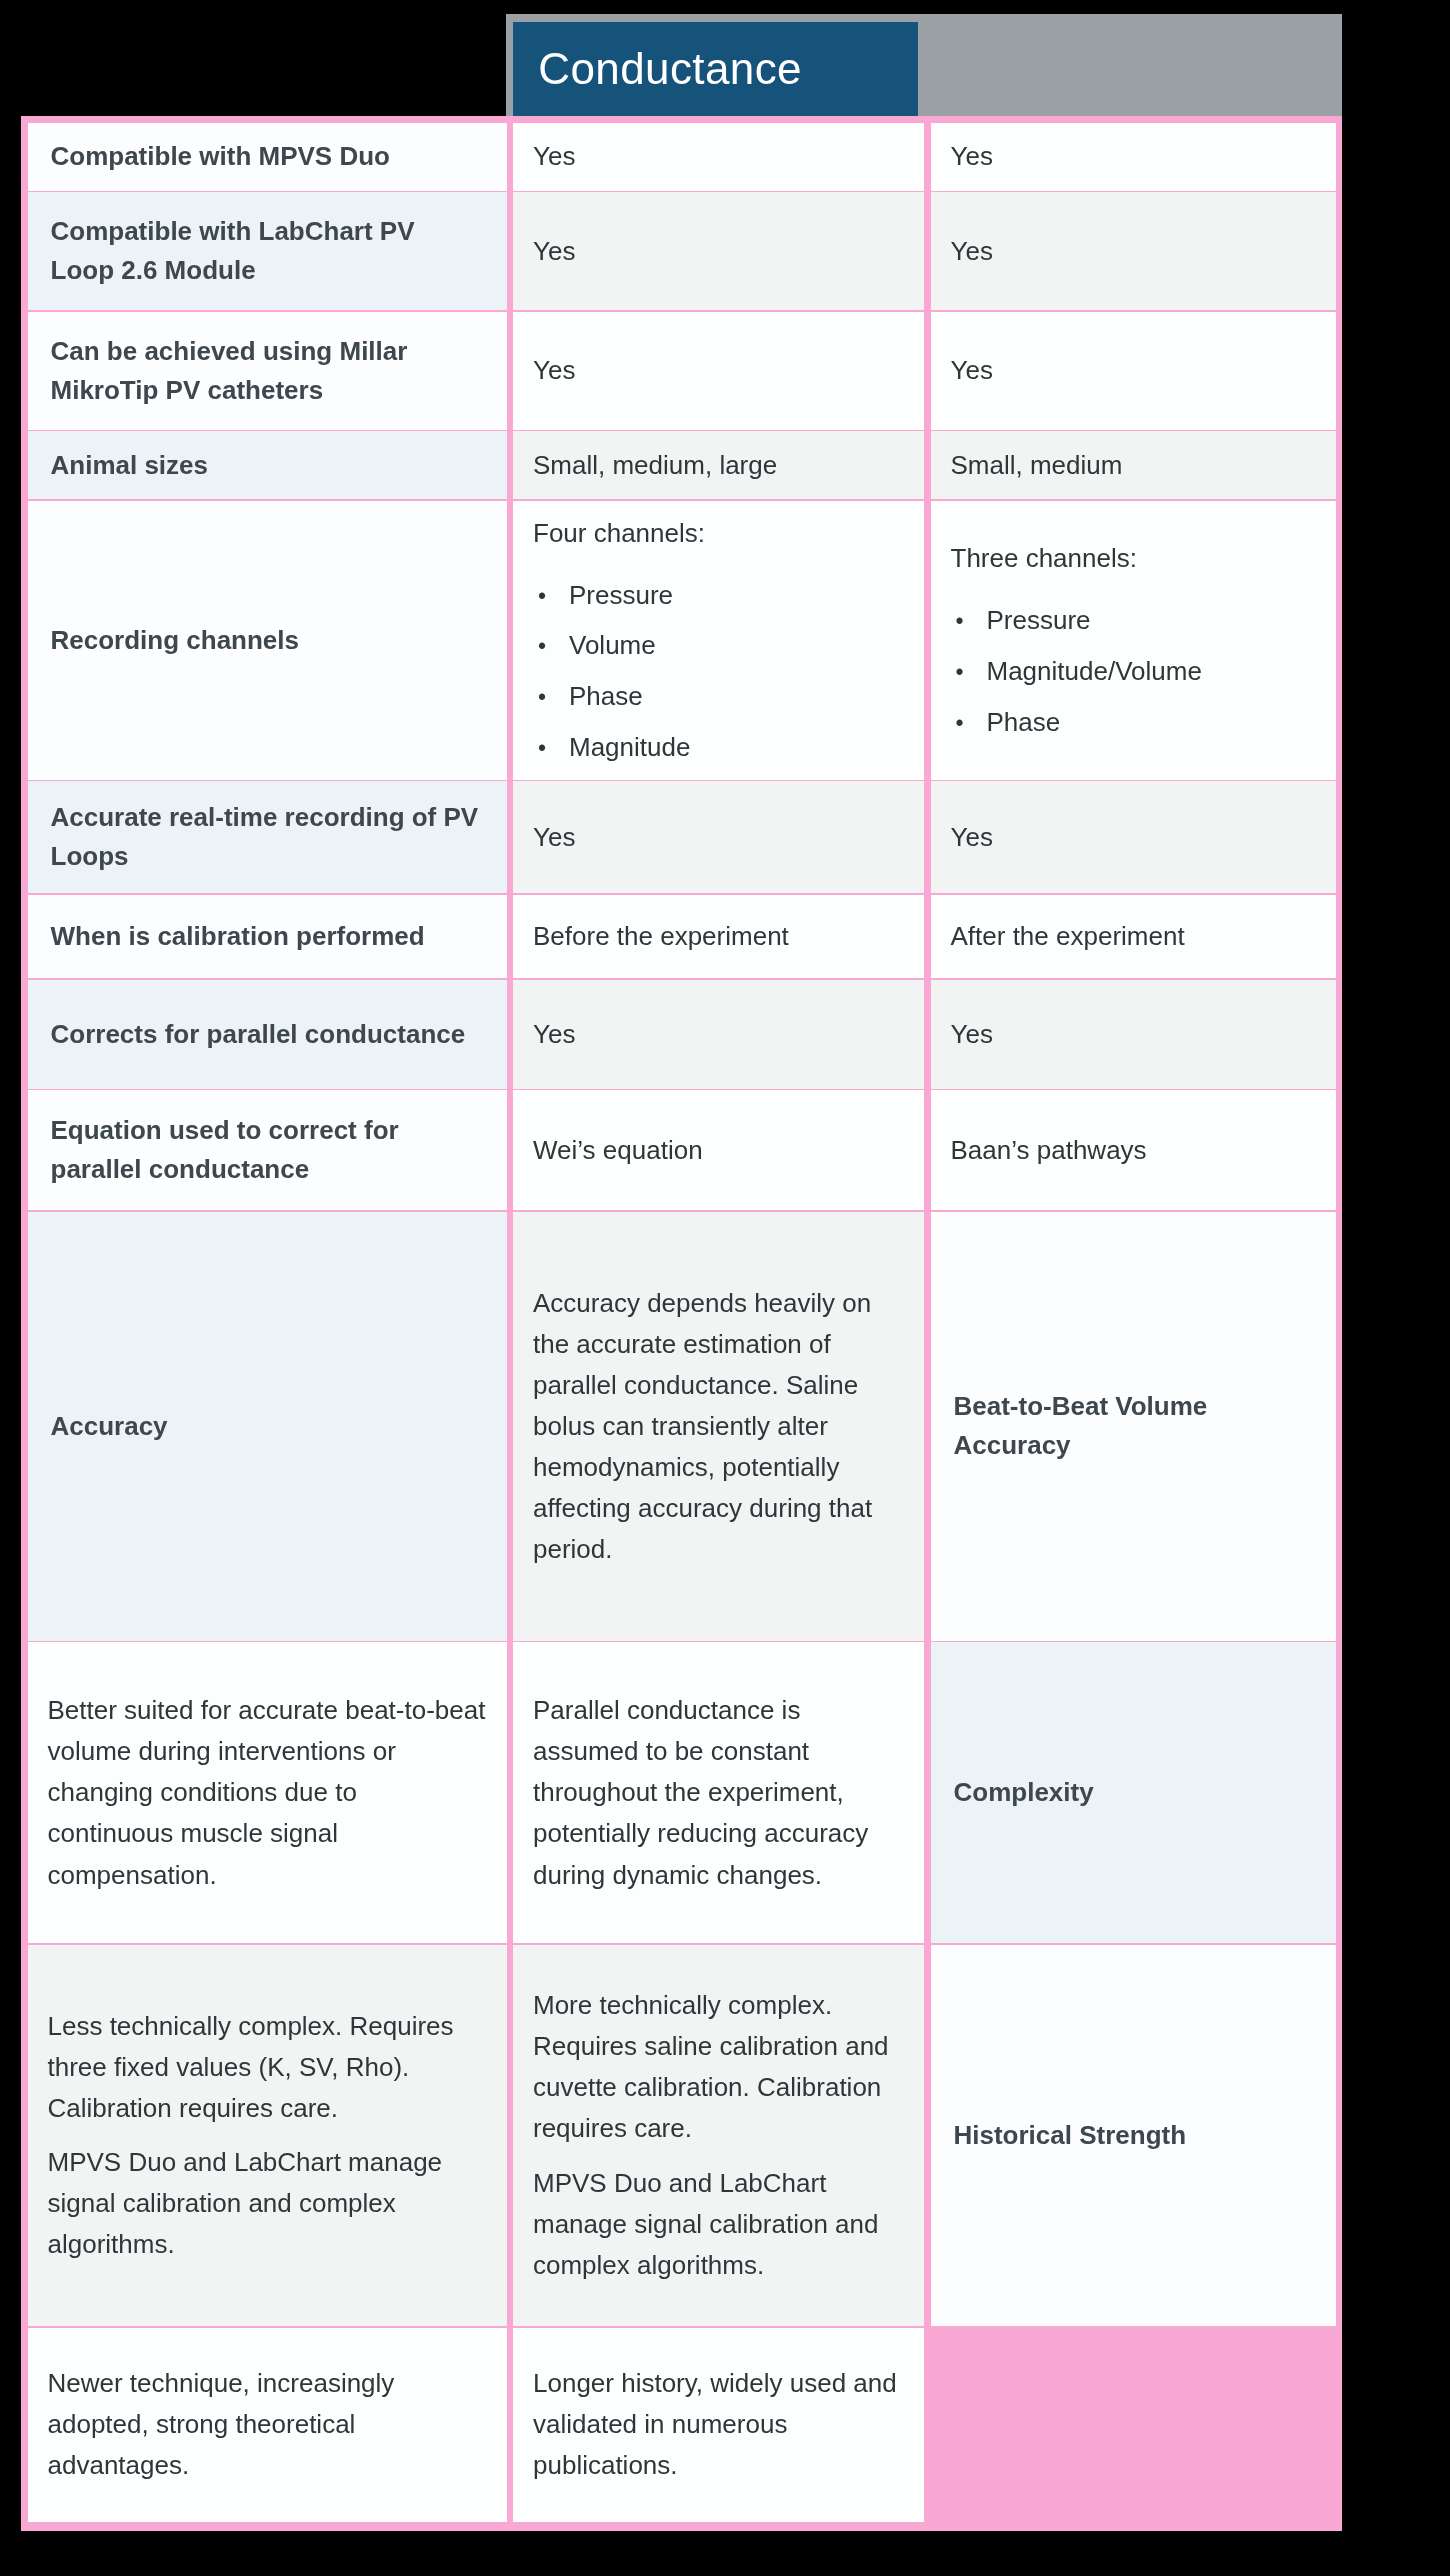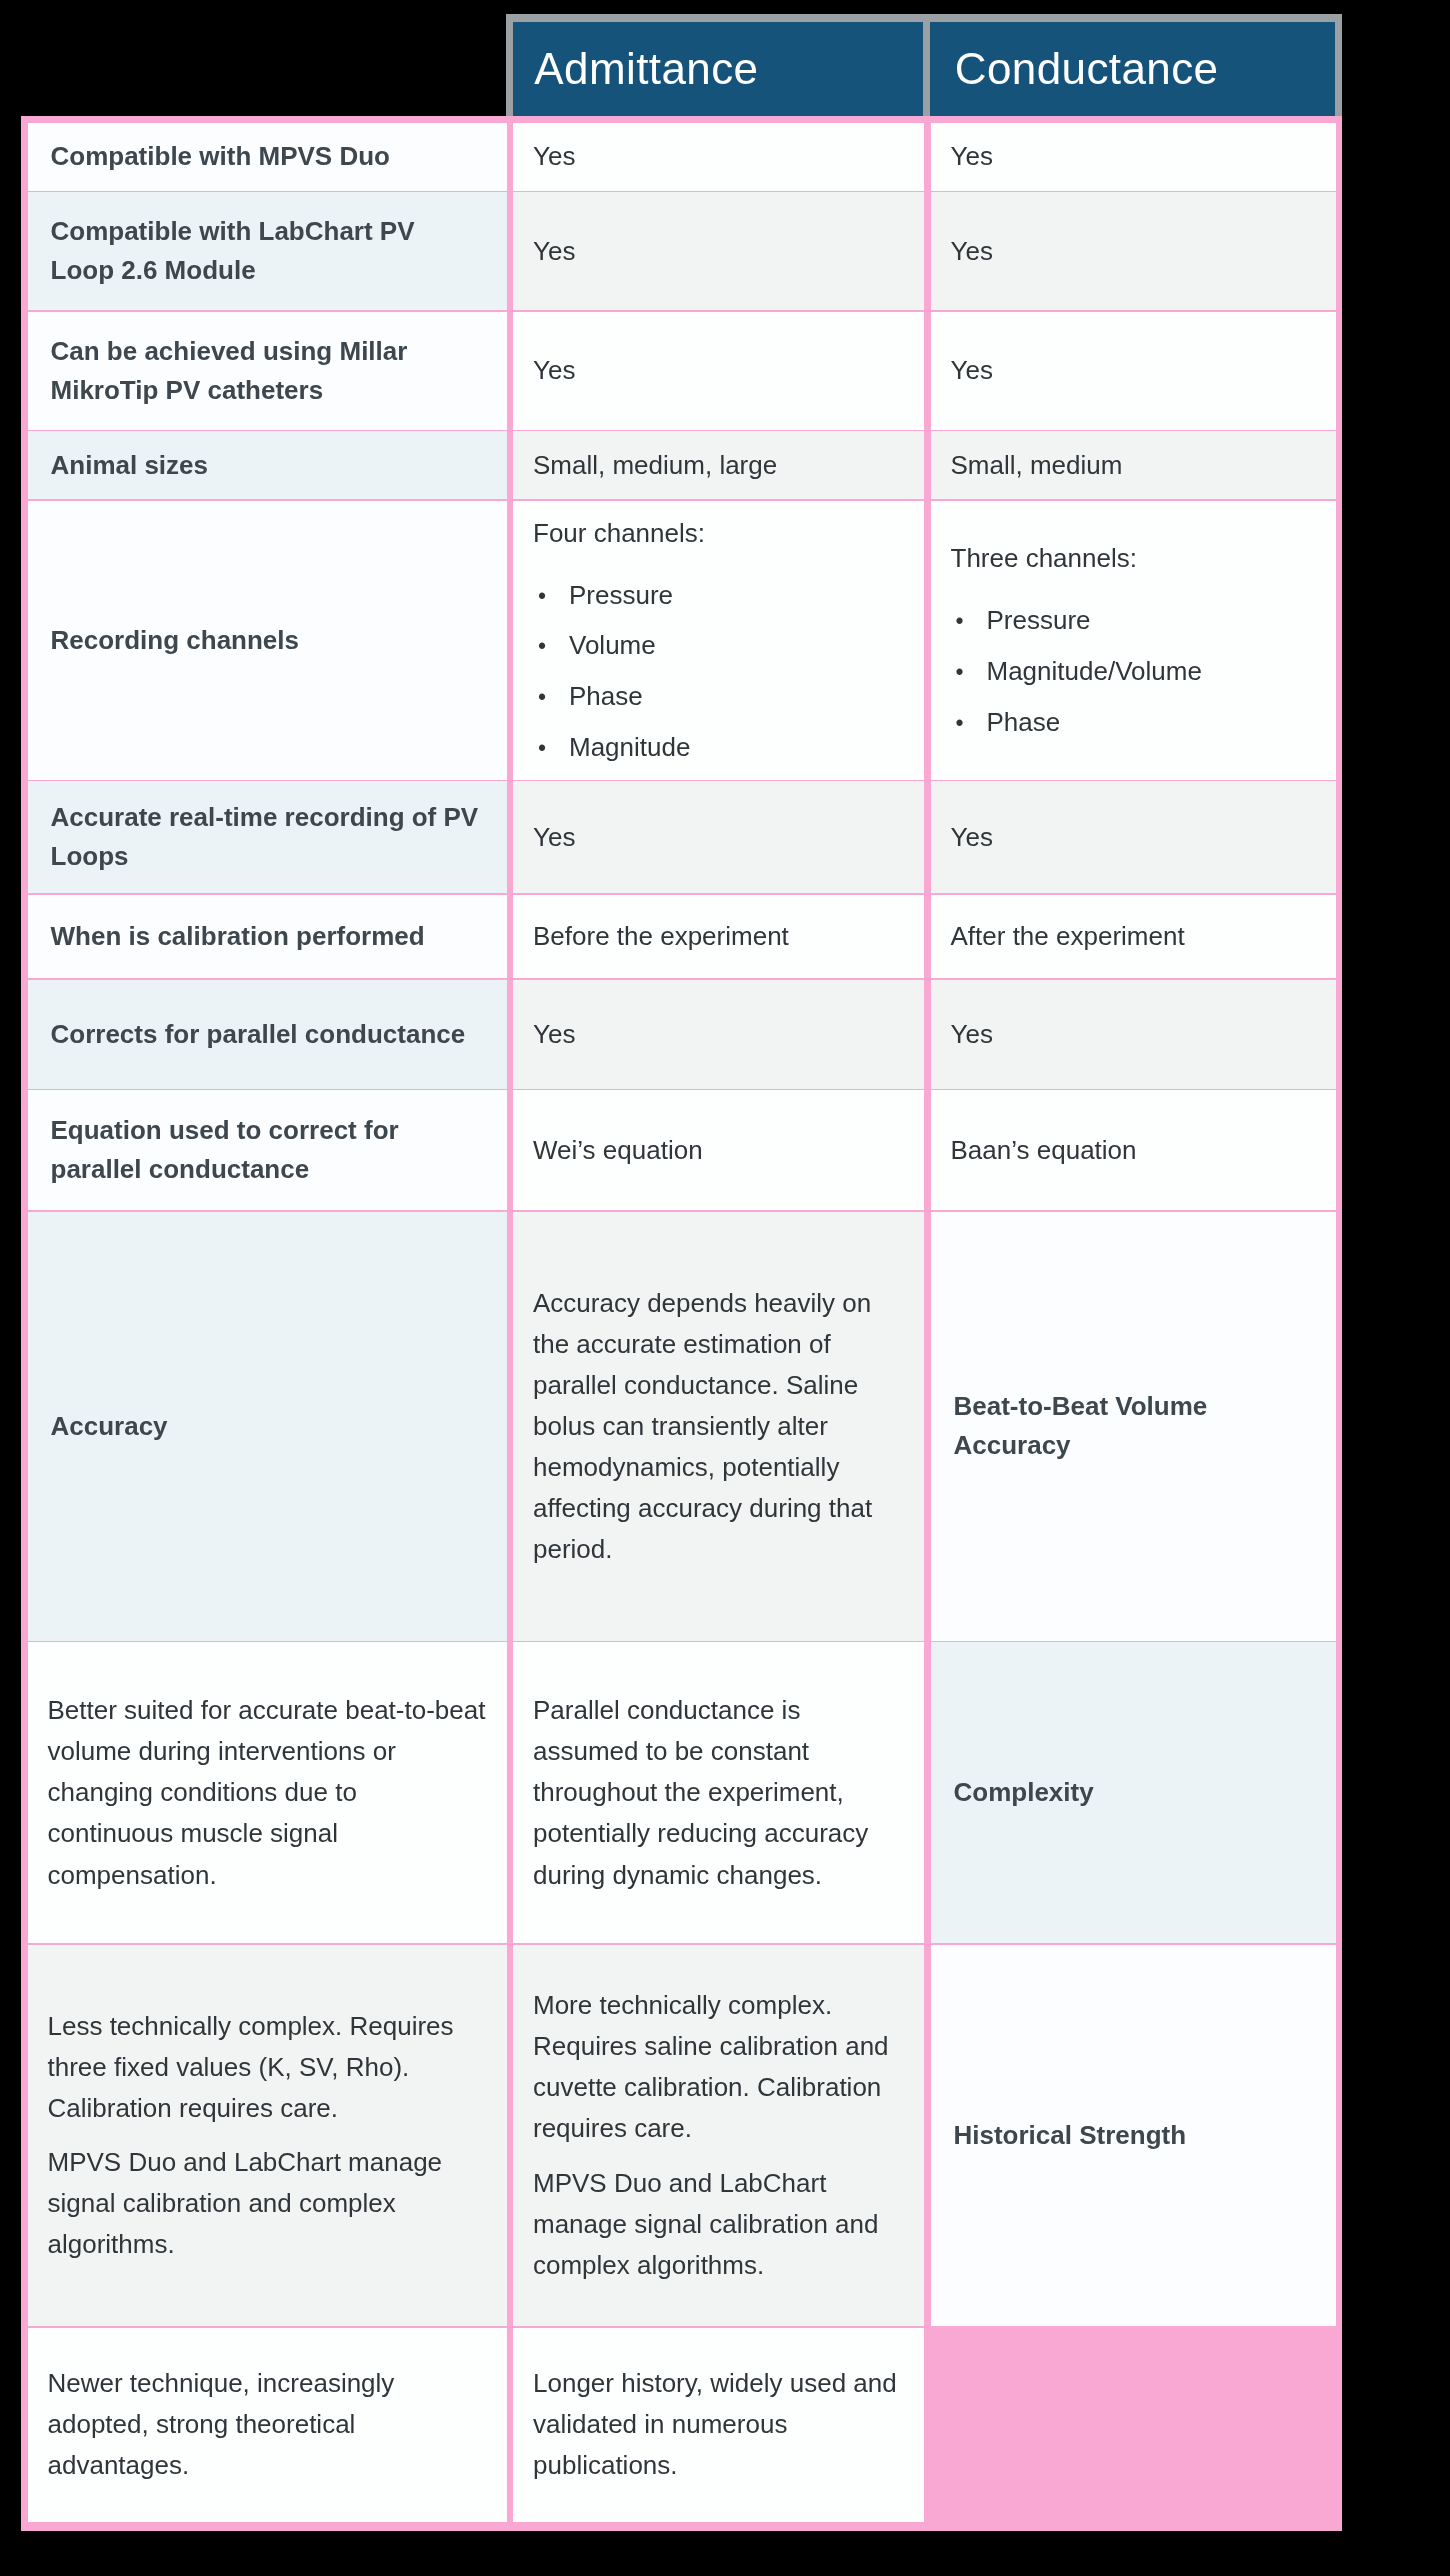--- a/index.html
+++ b/index.html
@@ -105,21 +105,20 @@
   }
   .bullet-marker::before { content: "\2022"; font-size: 23px; }
   .bullet-text { flex: 1 1 auto; }
 </style>
 </head>
 <body>
 
 <div id="canvas">
 
   <div class="table-header">
-    <div class="header-cell first">Admittance</div>
     <div class="header-cell second">Conductance</div>
   </div>
 
   <div class="table-body" style="grid-template-rows: 68px 118px 118px 68px 279px 112px 83px 109px 120px 429px 301px 381px 194px;">
       <div class="cell label-cell">
         <div class="cell-text">Compatible with MPVS Duo</div>
       </div>
       <div class="cell value-cell">
         <p class="cell-text">Yes</p>
       </div>
@@ -221,21 +220,21 @@
       <div class="cell value-cell alt">
         <p class="cell-text">Yes</p>
       </div>
       <div class="cell label-cell">
         <div class="cell-text">Equation used to correct for parallel conductance</div>
       </div>
       <div class="cell value-cell">
         <p class="cell-text">Wei’s equation</p>
       </div>
       <div class="cell value-cell">
-        <p class="cell-text">Baan’s equation</p>
+        <p class="cell-text">Baan’s pathways</p>
       </div>
       <div class="cell label-cell alt">
         <div class="cell-text">Accuracy</div>
       </div>
       <div class="cell value-cell alt">
         <p class="cell-text">Accuracy depends heavily on the accurate estimation of parallel conductance. Saline bolus can transiently alter hemodynamics, potentially affecting accuracy during that period.</p>
       </div>
       <div class="cell label-cell">
         <div class="cell-text">Beat-to-Beat Volume Accuracy</div>
       </div>

